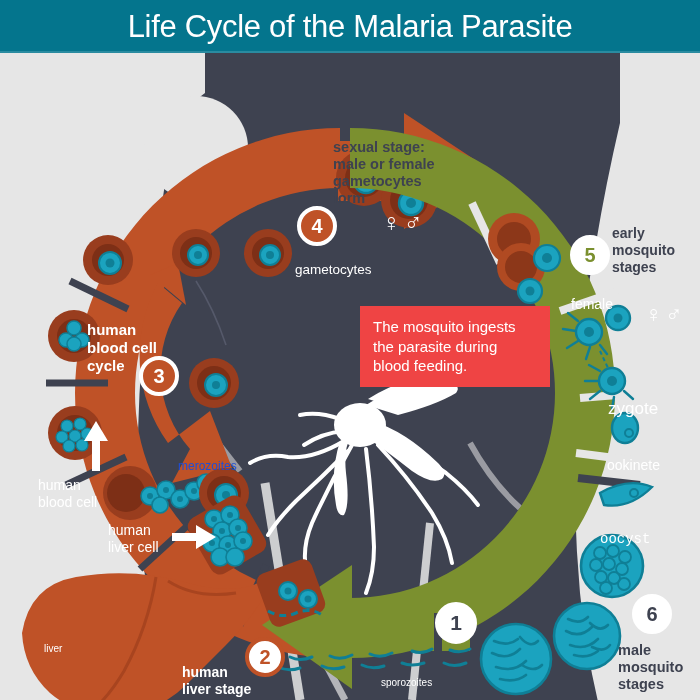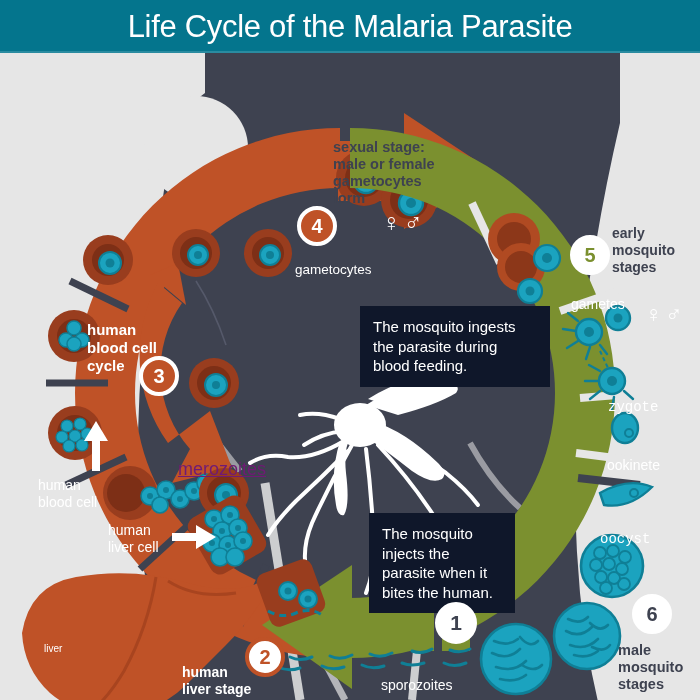--- a/index.html
+++ b/index.html
@@ -19,34 +19,34 @@
 
   
   .lbl{position:absolute;white-space:pre-line;}
   .lbl.dark{color:#3e4250;font-weight:bold;}
   .lbl.white-b{color:#ffffff;font-weight:bold;}
 
   .t-sexual{left:333px;top:86px;font-size:14.5px;line-height:17px;}
   .t-gametocytes{left:295px;top:209px;font-size:13.5px;color:#ffffff;}
   .t-early{left:612px;top:172px;font-size:14px;line-height:17px;}
   .t-gametes{left:571px;top:243px;font-size:14px;color:#ffffff;}
-  .t-zygote{left:608px;top:346px;font-size:14px;color:#ffffff;font-family:Liberation Mono, monospace;}
+  .t-zygote{left:608px;top:346px;font-size:17px;color:#ffffff;}
   .t-ookinete{left:607px;top:404px;font-size:14px;color:#ffffff;text-align:center;}
   .t-oocyst{left:600px;top:478px;font-size:14px;color:#ffffff;font-family:Liberation Mono, monospace;}
   .t-late{left:618px;top:589px;font-size:14.5px;line-height:17px;}
-  .t-sporozoites{left:381px;top:624px;font-size:14px;color:#ffffff;}
+  .t-sporozoites{left:381px;top:624px;font-size:10px;color:#ffffff;}
   .t-bloodcycle{left:87px;top:268px;font-size:15px;line-height:18px;}
-  .t-merozoites{left:178px;top:406px;font-size:18px;color:#701a75;text-decoration:underline;}
+  .t-merozoites{left:178px;top:406px;font-size:12px;color:#1d4ed8;}
   .t-humanblood{left:38px;top:424px;font-size:14px;line-height:17px;color:#ffffff;}
   .t-humanliver{left:108px;top:469px;font-size:14px;line-height:17px;color:#ffffff;}
   .t-liver{left:44px;top:590px;font-size:10px;color:#ffffff;}
   .t-liverstage{left:182px;top:611px;font-size:14px;line-height:17px;}
 
   
-  .callout{position:absolute;background:#0f172a;color:#ffffff;font-size:15px;
+  .callout{position:absolute;background:#ef4444;color:#ffffff;font-size:15px;
     line-height:19.5px;padding:11px 13px;box-sizing:border-box;white-space:pre-line;}
   .co-ingest{left:360px;top:253px;width:190px;}
   .co-inject{left:369px;top:460px;width:146px;}
 
   
   .step{position:absolute;border-radius:50%;display:flex;align-items:center;
     justify-content:center;font-weight:bold;box-sizing:border-box;}
   .step.orange{background:#bf5227;color:#ffffff;border:4px solid #ffffff;}
   .step.white-green{background:#ffffff;color:#7b902f;border:4px solid #ffffff;}
   .step.white-orange{background:#ffffff;color:#bf5227;border:4px solid #bf5227;}
@@ -419,21 +419,21 @@
     </svg>
 
     <div class="lbl dark t-sexual">sexual stage:
 male or female
 gametocytes
 form</div>
     <div class="lbl t-gametocytes">gametocytes</div>
     <div class="lbl dark t-early">early
 mosquito
 stages</div>
-    <div class="lbl t-gametes">gametes</div>
+    <div class="lbl t-gametes">female</div>
     <div class="lbl t-zygote">zygote</div>
     <div class="lbl t-ookinete">ookinete</div>
     <div class="lbl t-oocyst">oocyst</div>
     <div class="lbl dark t-late">male
 mosquito
 stages</div>
     <div class="lbl t-sporozoites">sporozoites</div>
     <div class="lbl white-b t-bloodcycle">human
 blood cell
 cycle</div>
@@ -443,21 +443,20 @@
     <div class="lbl t-humanliver">human
 liver cell</div>
     <div class="lbl t-liver">liver</div>
     <div class="lbl white-b t-liverstage">human
 liver stage</div>
 
     <div class="sym sym-gametocyte">♀♂</div>
     <div class="sym sym-gametes">♀♂</div>
 
     <div class="callout co-ingest">The mosquito ingests the parasite during blood feeding.</div>
-    <div class="callout co-inject">The mosquito injects the parasite when it bites the human.</div>
 
     <div class="step white-dark s1">1</div>
     <div class="step white-orange s2">2</div>
     <div class="step orange s3">3</div>
     <div class="step orange s4">4</div>
     <div class="step white-green s5">5</div>
     <div class="step white-dark s6">6</div>
   </div>
 </div>
 

